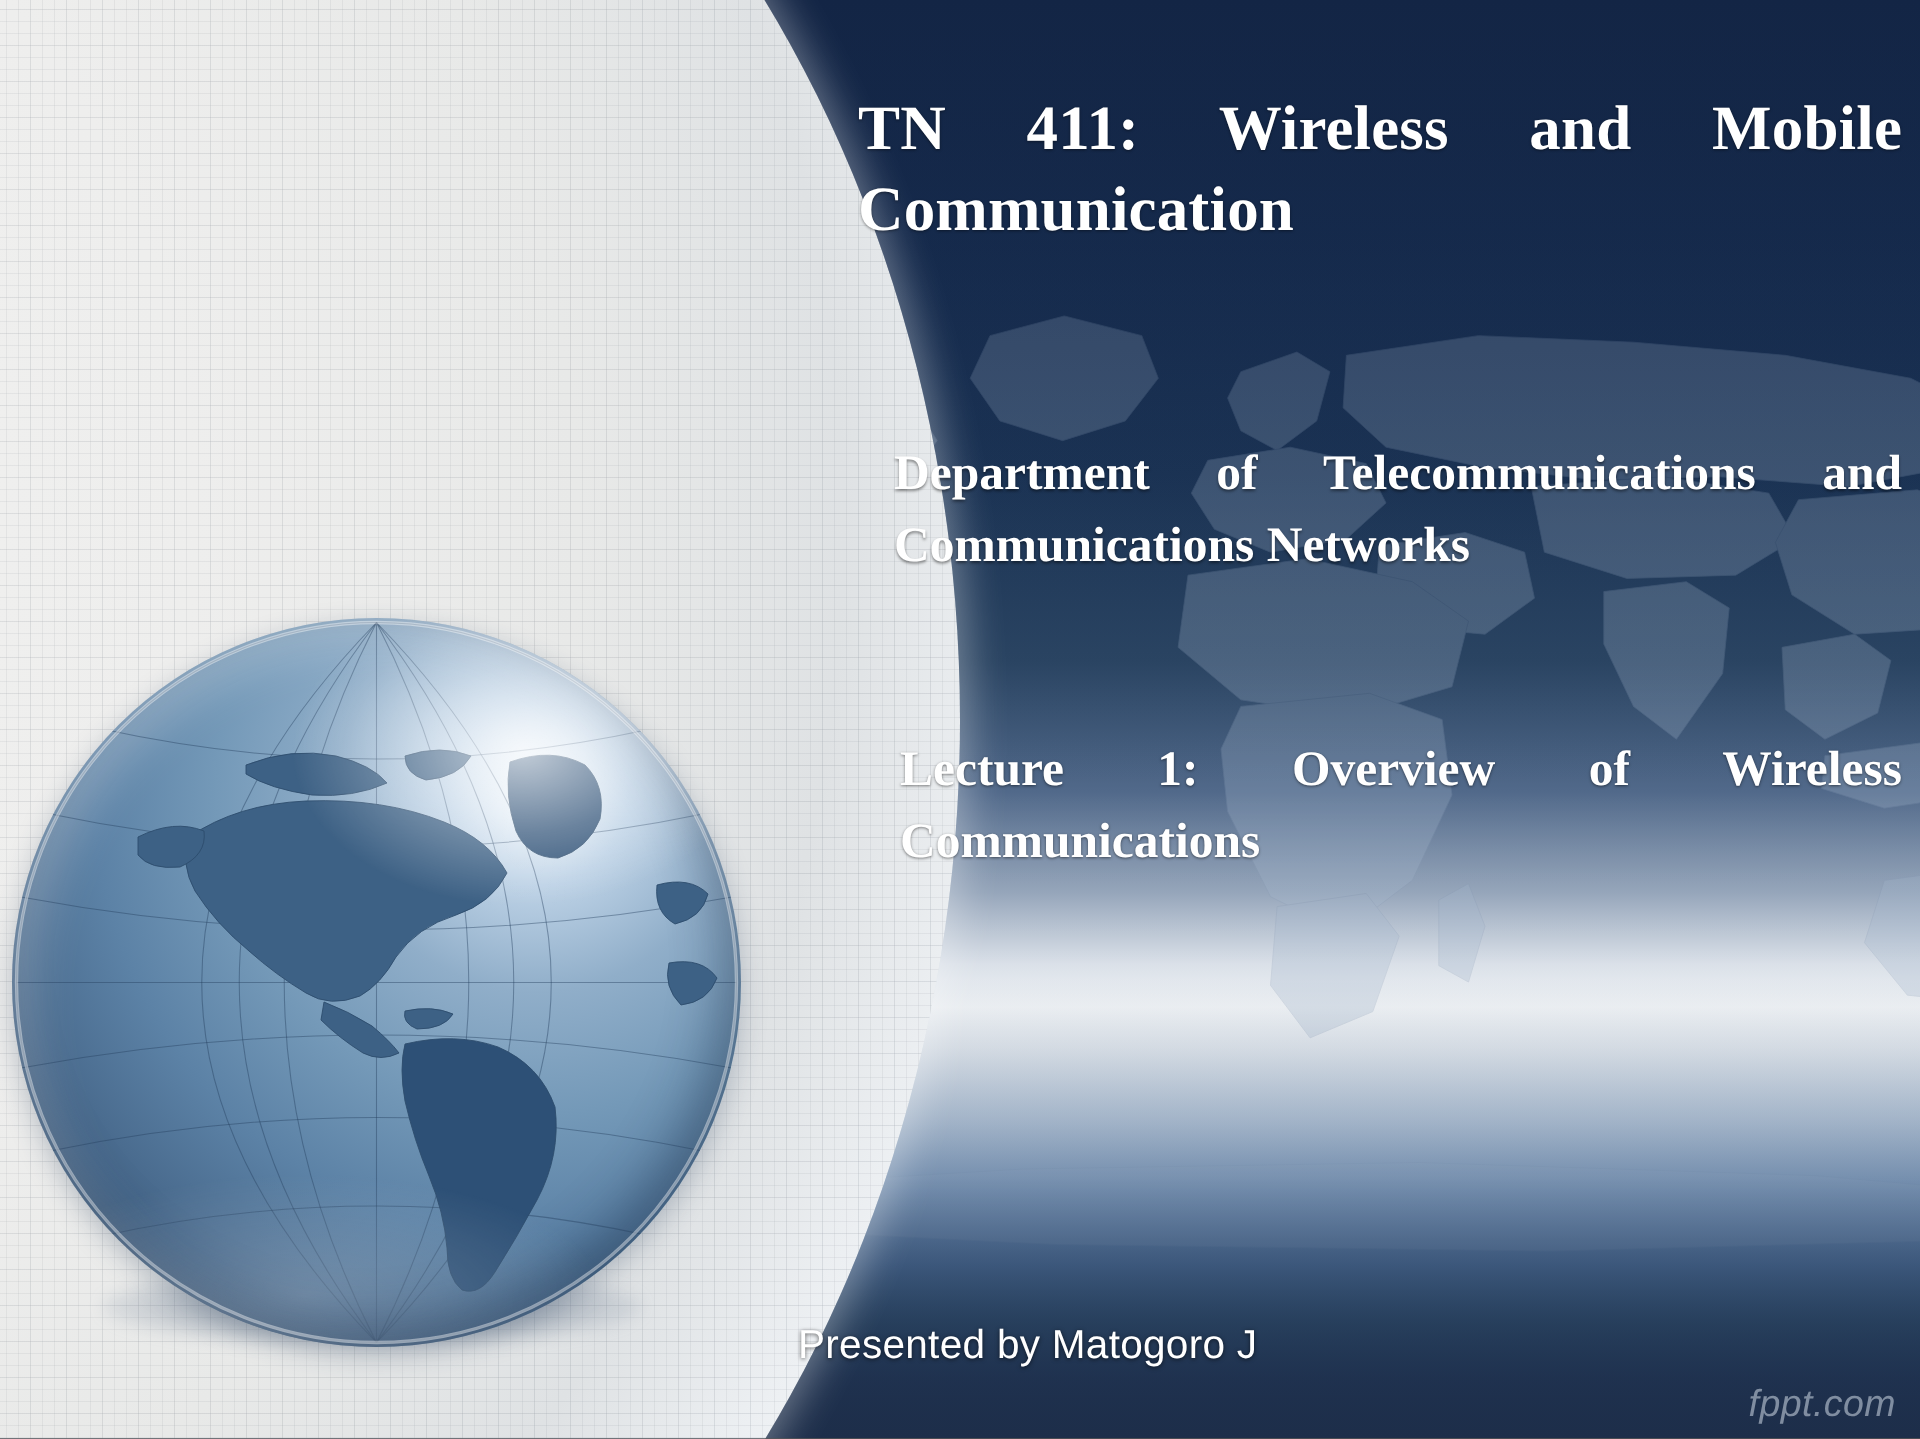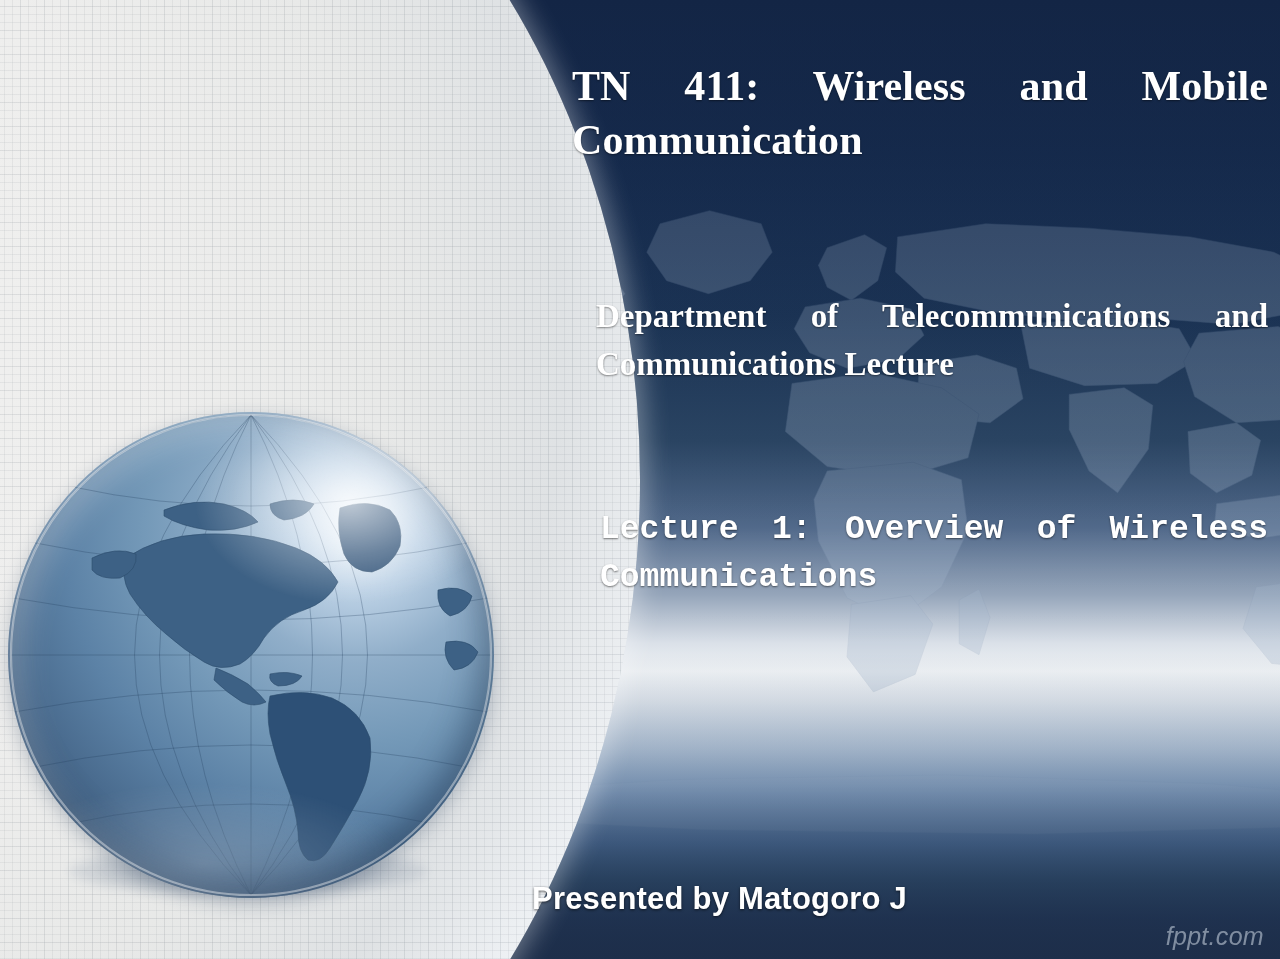--- a/index.html
+++ b/index.html
@@ -255,39 +255,38 @@
     font-size: 33px;
     font-weight: bold;
     line-height: 1.45;
     text-align: justify;
     text-align-last: left;
     text-shadow: 0 1px 2px rgba(0,0,0,0.45);
   }
   .block-lecture {
     position: absolute;
     left: 600px;
-    top: 506px;
+    top: 490px;
     width: 668px;
     color: #ffffff;
     font-size: 33px;
     font-weight: bold;
     line-height: 1.45;
     text-align: justify;
     text-align-last: left;
     text-shadow: 0 1px 2px rgba(0,0,0,0.5);
-    font-family: Liberation Mono, monospace;
   }
   .presenter {
     position: absolute;
     left: 532px;
     top: 881px;
     color: #ffffff;
     font-family: "Liberation Sans", "DejaVu Sans", sans-serif;
-    font-size: 31px;
-    font-weight: bold;
+    font-size: 27px;
+    font-weight: normal;
     letter-spacing: 0.2px;
     text-shadow: 0 1px 3px rgba(0,0,0,0.6);
   }
   .watermark {
     position: absolute;
     right: 16px;
     bottom: 8px;
     color: rgba(200,210,222,0.58);
     font-family: "Liberation Sans", "DejaVu Sans", sans-serif;
     font-size: 25px;
@@ -399,21 +398,21 @@
         <path class="land" d="M438 230 Q460 226 470 240 Q464 256 446 258 Q434 246 438 230 Z"></path>
 
         <circle class="rim" cx="243" cy="243" r="240"></circle>
       </svg>
       <div class="globe-gloss"></div>
     </div>
   </div>
 
   <div class="slide-title">TN 411: Wireless and Mobile Communication</div>
 
-  <div class="block-dept">Department of Telecommunications and Communications Lecture</div>
+  <div class="block-dept">Department of Telecommunications and Communications Networks</div>
 
   <div class="block-lecture">Lecture 1: Overview of Wireless Communications</div>
 
   <div class="presenter">Presented by Matogoro J</div>
 
   <div class="watermark">fppt.com</div>
 
 </div>
 
 </body></html>

